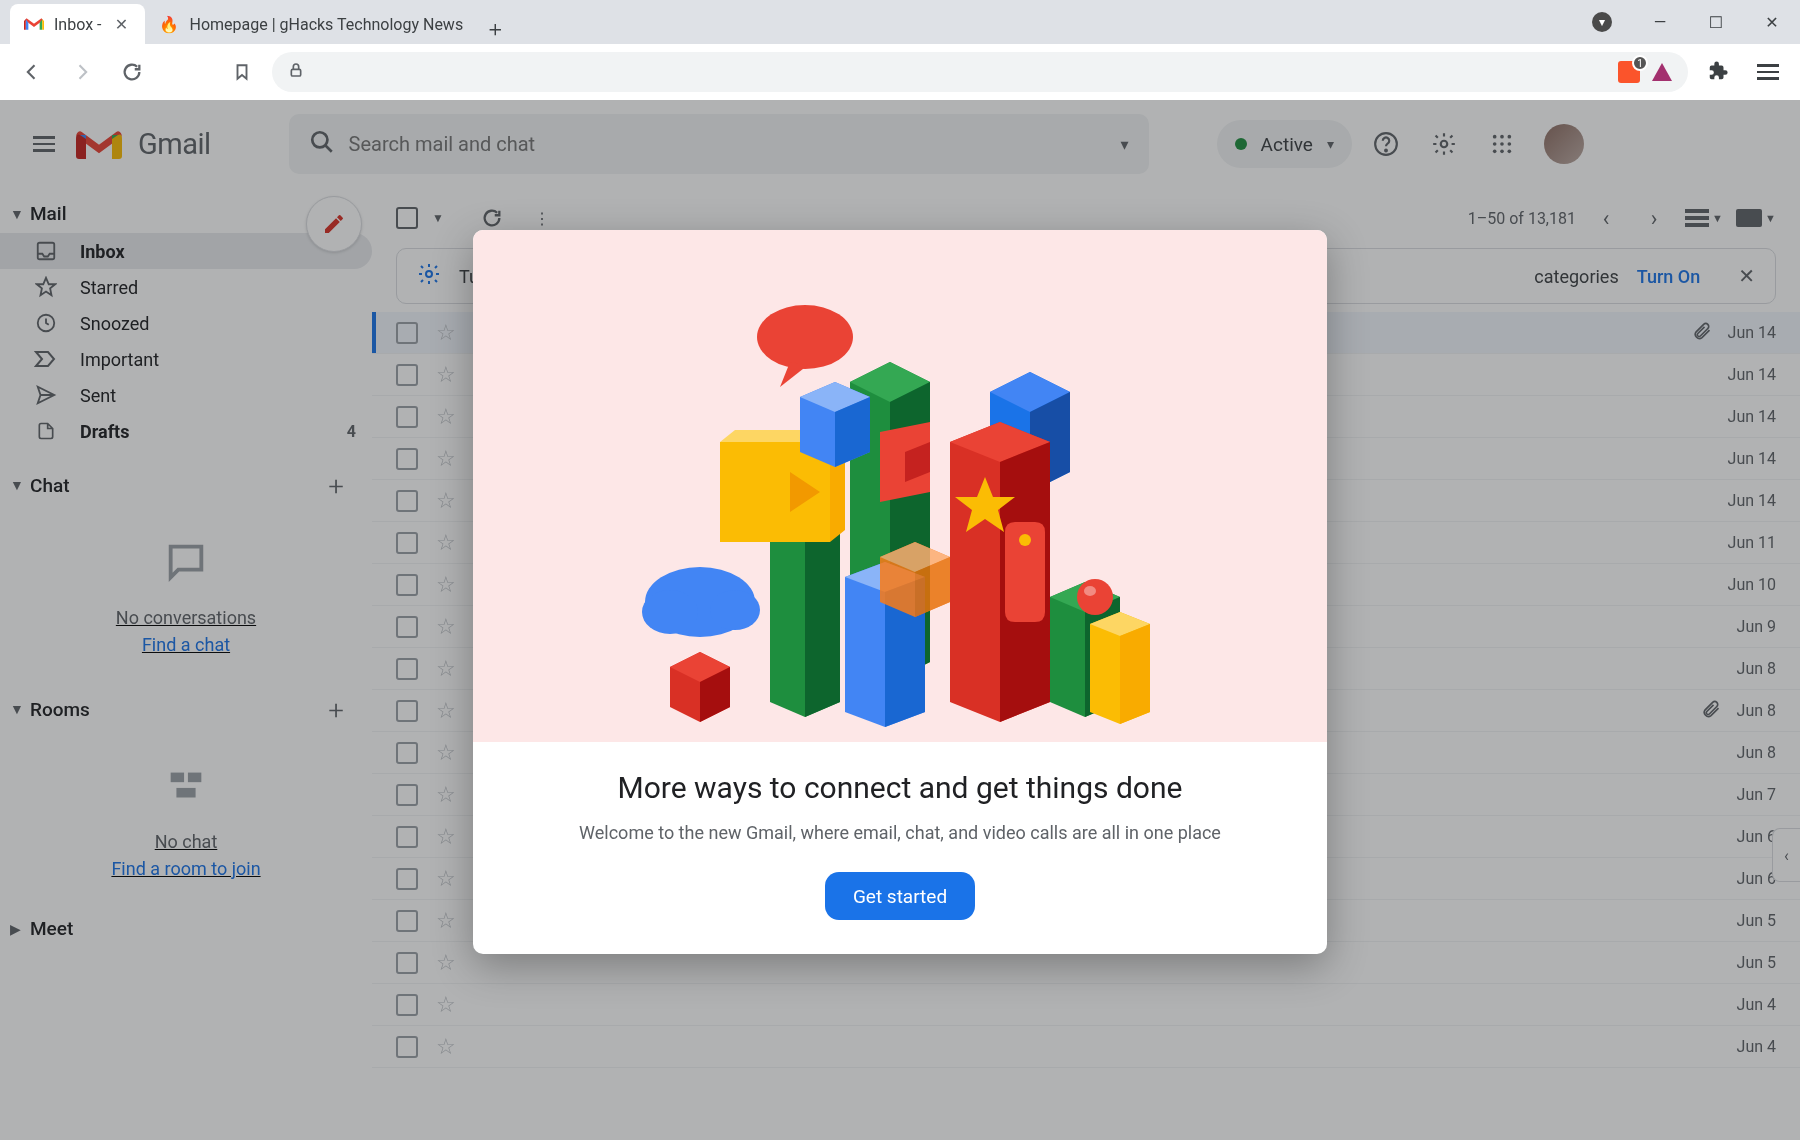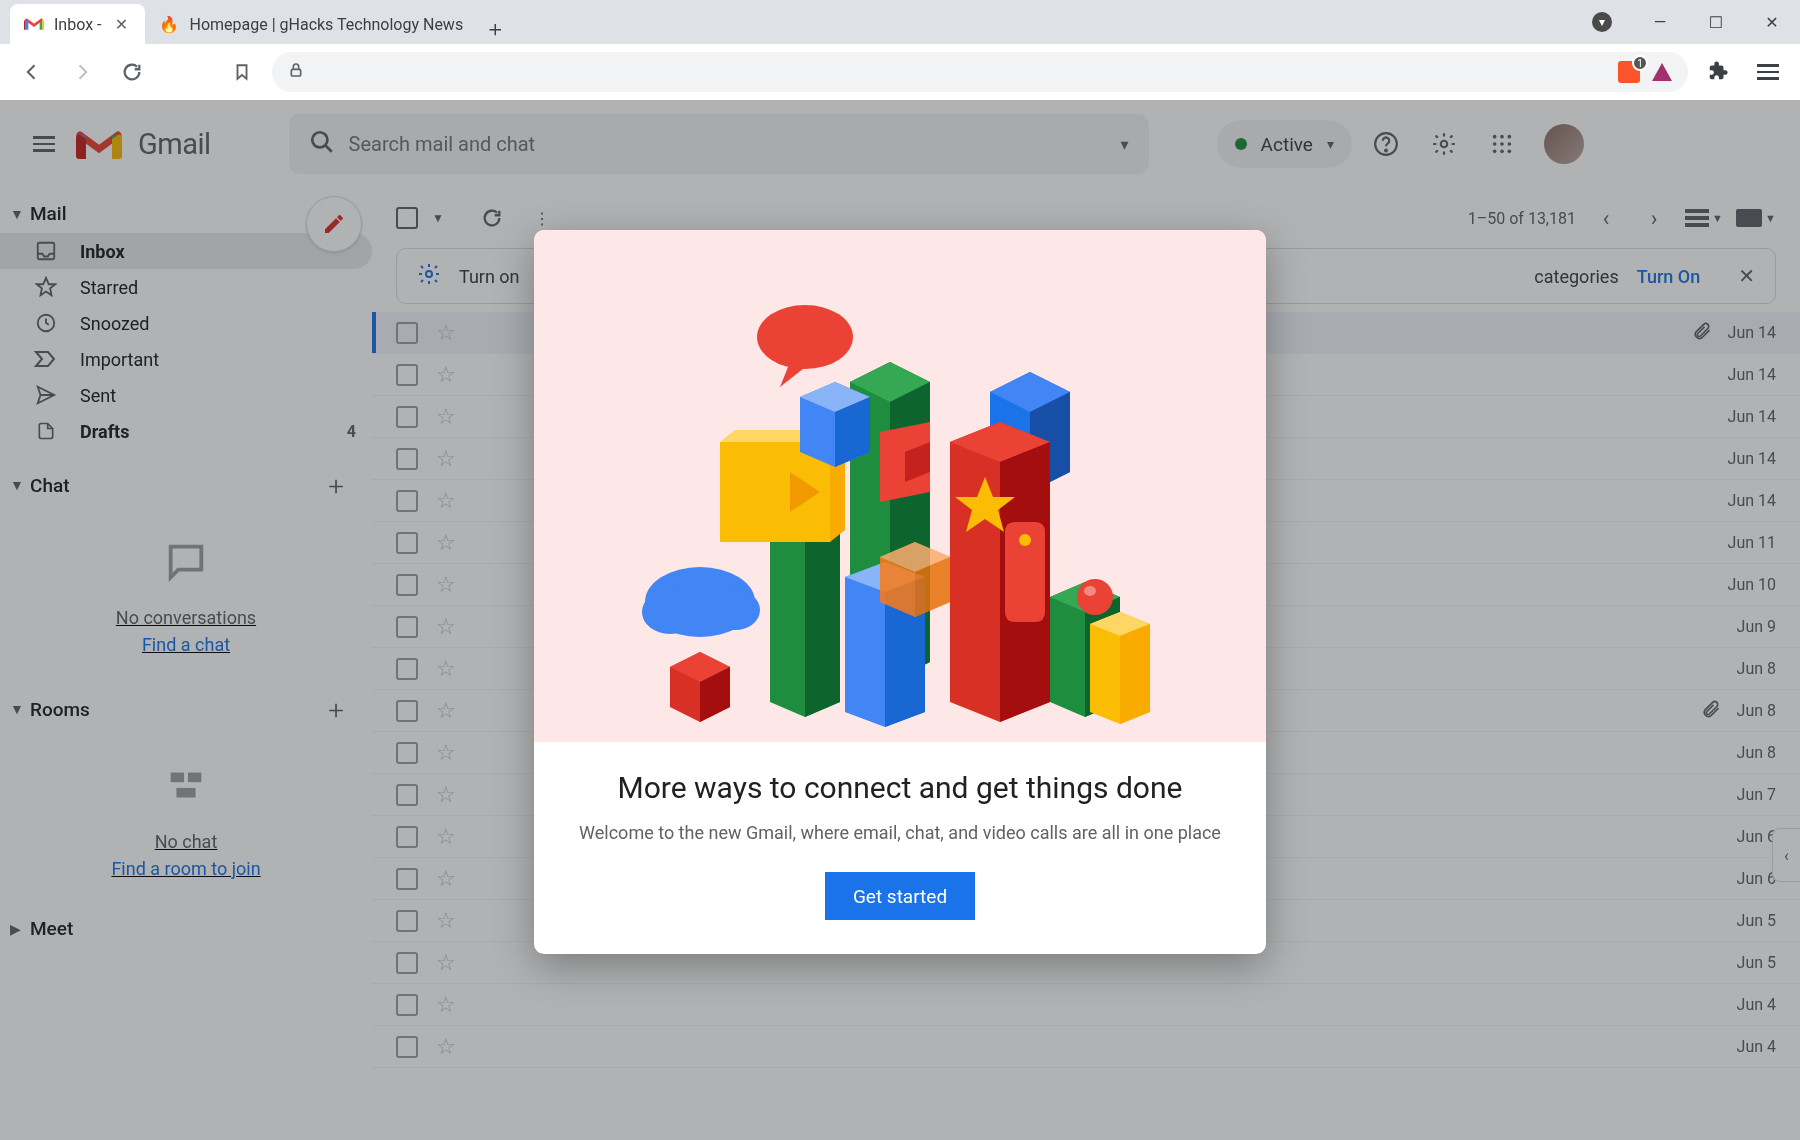--- a/index.html
+++ b/index.html
@@ -76,26 +76,26 @@
 .mail-list { flex: 1; position: relative; }
 .mail-row { height: 42px; display: flex; align-items: center; padding: 0 24px; border-bottom: 1px solid #f1f3f4; }
 .mail-row.first-sel { box-shadow: inset 4px 0 0 #1a73e8; background: #f2f6fc; }
 .row-check { width: 22px; height: 22px; border: 2px solid #9aa0a6; border-radius: 3px; margin-right: 18px; }
 .row-star { color: #bdc1c6; font-size: 22px; margin-right: 16px; }
 .row-date { margin-left: auto; font-size: 16px; color: #5f6368; white-space: nowrap; }
 .row-attach { color:#5f6368; margin-right: 16px; }
 
 
 .overlay { position: absolute; inset: 100px 0 0 0; background: rgba(32,33,36,0.35); display: flex; align-items: flex-start; justify-content: center; padding-top: 130px; }
-.modal { width: 732px; background: #fff; border-radius: 10px; overflow: hidden; box-shadow: 0 12px 40px rgba(0,0,0,0.3); }
+.modal { width: 854px; background: #fff; border-radius: 10px; overflow: hidden; box-shadow: 0 12px 40px rgba(0,0,0,0.3); }
 .modal-hero { height: 512px; background: #fde7e7; display: flex; align-items: flex-end; justify-content: center; overflow:hidden;}
 .modal-body { padding: 28px 40px 34px; text-align: center; }
 .modal-title { font-size: 30px; color: #202124; font-weight: 400; }
 .modal-sub { font-size: 18px; color: #5f6368; margin-top: 14px; line-height: 1.5; }
-.modal-btn { margin-top: 26px; background: #1a73e8; color: #fff; border: none; height: 48px; padding: 0 28px; border-radius: 0; font-size: 19px; cursor: pointer; }
+.modal-btn { margin-top: 26px; background: #1a73e8; color: #fff; border: none; height: 48px; padding: 0 28px; border-radius: 14px; font-size: 19px; cursor: pointer; }
 
 .side-panel-tab { position: absolute; right: 0; top: 640px; width: 28px; height: 54px; background: #fff; border: 1px solid #dadce0; border-right: none; border-radius: 8px 0 0 8px; display: flex; align-items: center; justify-content: center; color:#5f6368;}
 
 .bars-icon{display:flex;flex-direction:column;gap:4px;}
 .bars-icon span{width:22px;height:2.5px;background:currentColor;}
 
 
 .m-logo{width:46px;height:34px;}
 </style>
 </head>

